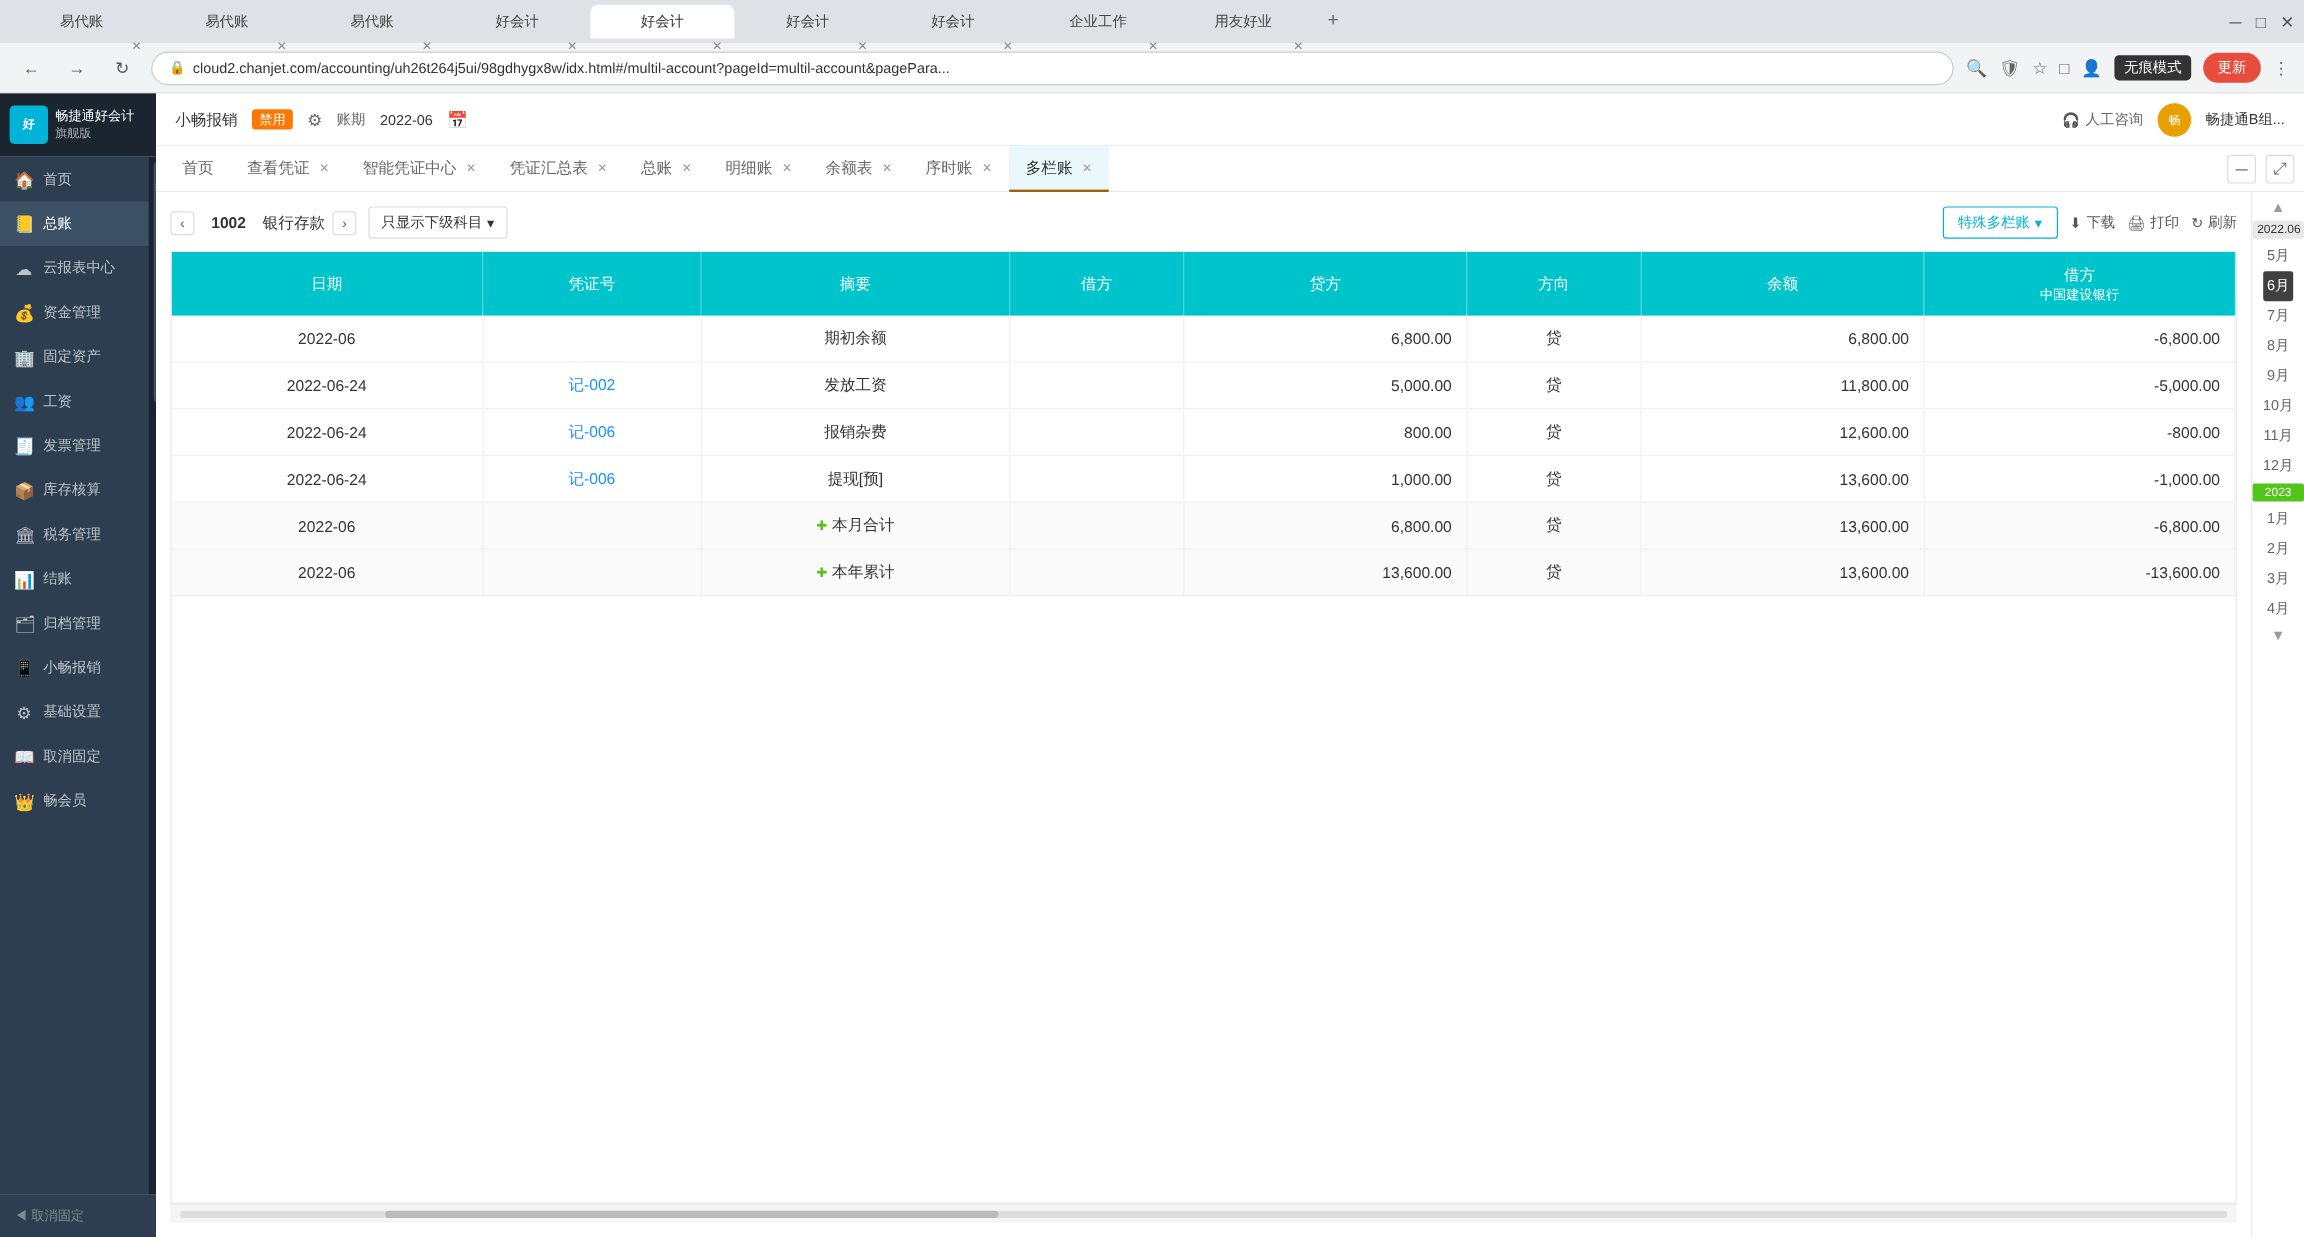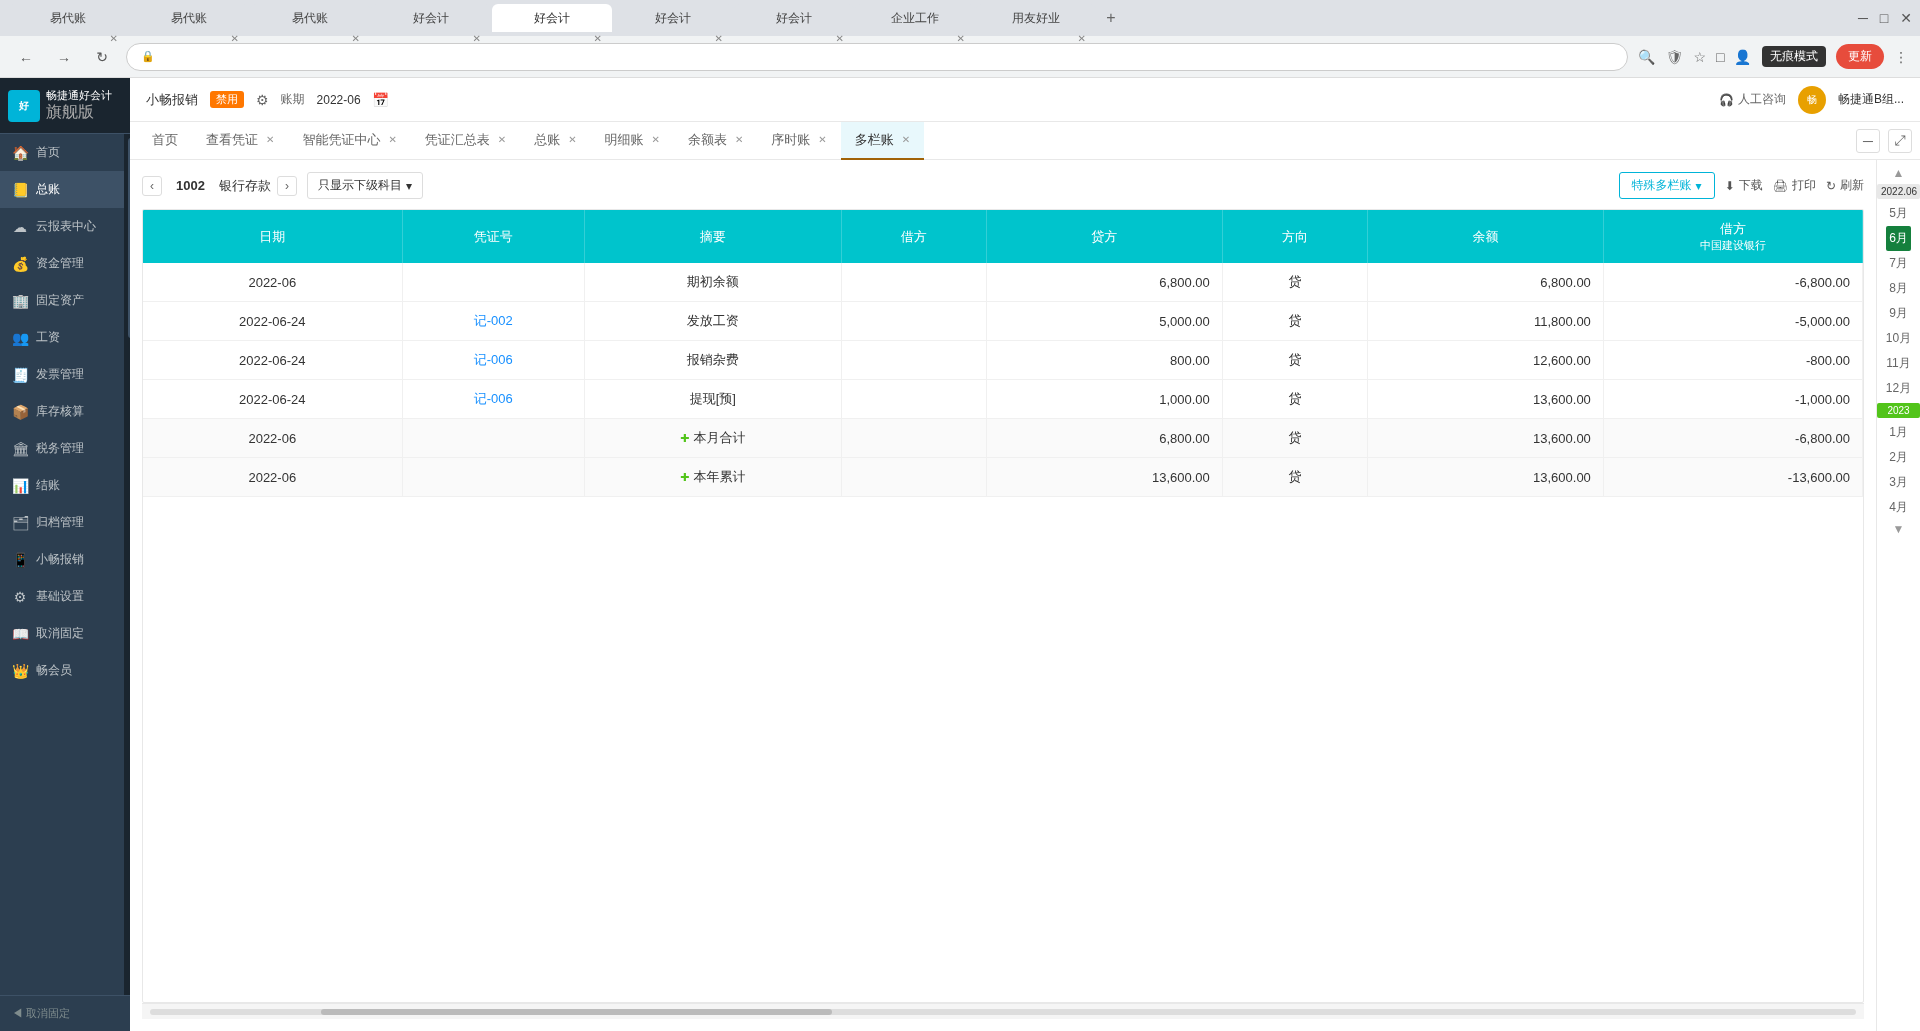--- a/index.html
+++ b/index.html
@@ -88,21 +88,21 @@
     td.amount { text-align: right; }
     td.direction { text-align: center; }
     .voucher-link { color: #1890ff; cursor: pointer; text-decoration: none; }
     .month-total-icon { color: #52c41a; margin-right: 4px; font-size: 11px; }
     .summary-row { background: #fafafa; }
 
     
     .right-calendar { width: 44px; background: #fff; border-left: 1px solid #e8e8e8; display: flex; flex-direction: column; align-items: center; padding: 4px 0; overflow-y: auto; }
     .cal-year-label { font-size: 10px; color: #333; background: #e8e8e8; padding: 2px 4px; border-radius: 2px; margin: 2px 0; width: 100%; text-align: center; }
     .cal-month { font-size: 12px; color: #666; padding: 4px 0; cursor: pointer; width: 100%; text-align: center; }
-    .cal-month.active { background: #15803d; color: #fff; border-radius: 2px; }
+    .cal-month.active { background: #404040; color: #fff; border-radius: 2px; }
     .cal-scroll-up, .cal-scroll-down { width: 100%; text-align: center; color: #999; cursor: pointer; font-size: 12px; padding: 2px; }
 
     
     .bottom-bar { height: 16px; background: #f5f5f5; border-top: 1px solid #e8e8e8; display: flex; align-items: center; padding: 0 8px; }
     .h-scrollbar { flex: 1; height: 6px; background: #ddd; border-radius: 3px; position: relative; }
     .h-scrollbar-thumb { position: absolute; left: 10%; width: 30%; height: 100%; background: #bbb; border-radius: 3px; }
 
     
     .fav-blue { background: #1565c0; }
     .fav-teal { background: #00838f; }
@@ -169,41 +169,42 @@
     <span class="browser-control-btn">✕</span>
   </div>
 </div>
 
 <div class="address-bar-row">
   <div class="nav-btn">←</div>
   <div class="nav-btn">→</div>
   <div class="nav-btn">↻</div>
   <div class="address-bar">
     <span style="margin-right:6px;color:#888;font-size:11px;">🔒</span>
+    <span style="flex:1;overflow:hidden;white-space:nowrap;text-overflow:ellipsis;">cloud2.chanjet.com/accounting/uh26t264j5ui/98gdhygx8w/idx.html#/multil-account?pageId=multil-account&amp;pagePara...</span>
   </div>
   <div class="address-bar-icons">
     <span class="addr-icon">🔍</span>
     <span class="addr-icon">🛡</span>
     <span class="addr-icon">☆</span>
     <span class="addr-icon">□</span>
     <span class="addr-icon">👤</span>
     <span class="wuhen-mode">无痕模式</span>
     <button class="update-btn">更新</button>
     <span class="addr-icon">⋮</span>
   </div>
 </div>
 
 <div class="app-layout">
 
   <div class="sidebar">
     <div class="sidebar-logo">
       <div class="logo-icon">好</div>
       <div class="logo-text">
         <div>畅捷通好会计</div>
-        <div style="font-size:16px;color:#aaa;">旗舰版</div>
+        <div style="font-size:10px;color:#aaa;">旗舰版</div>
       </div>
     </div>
 
     <div style="display:flex;flex:1;overflow:hidden;">
       <div class="sidebar-nav">
         <div class="nav-item">
           <span class="nav-icon">🏠</span>
           <span>首页</span>
         </div>
         <div class="nav-item active">

